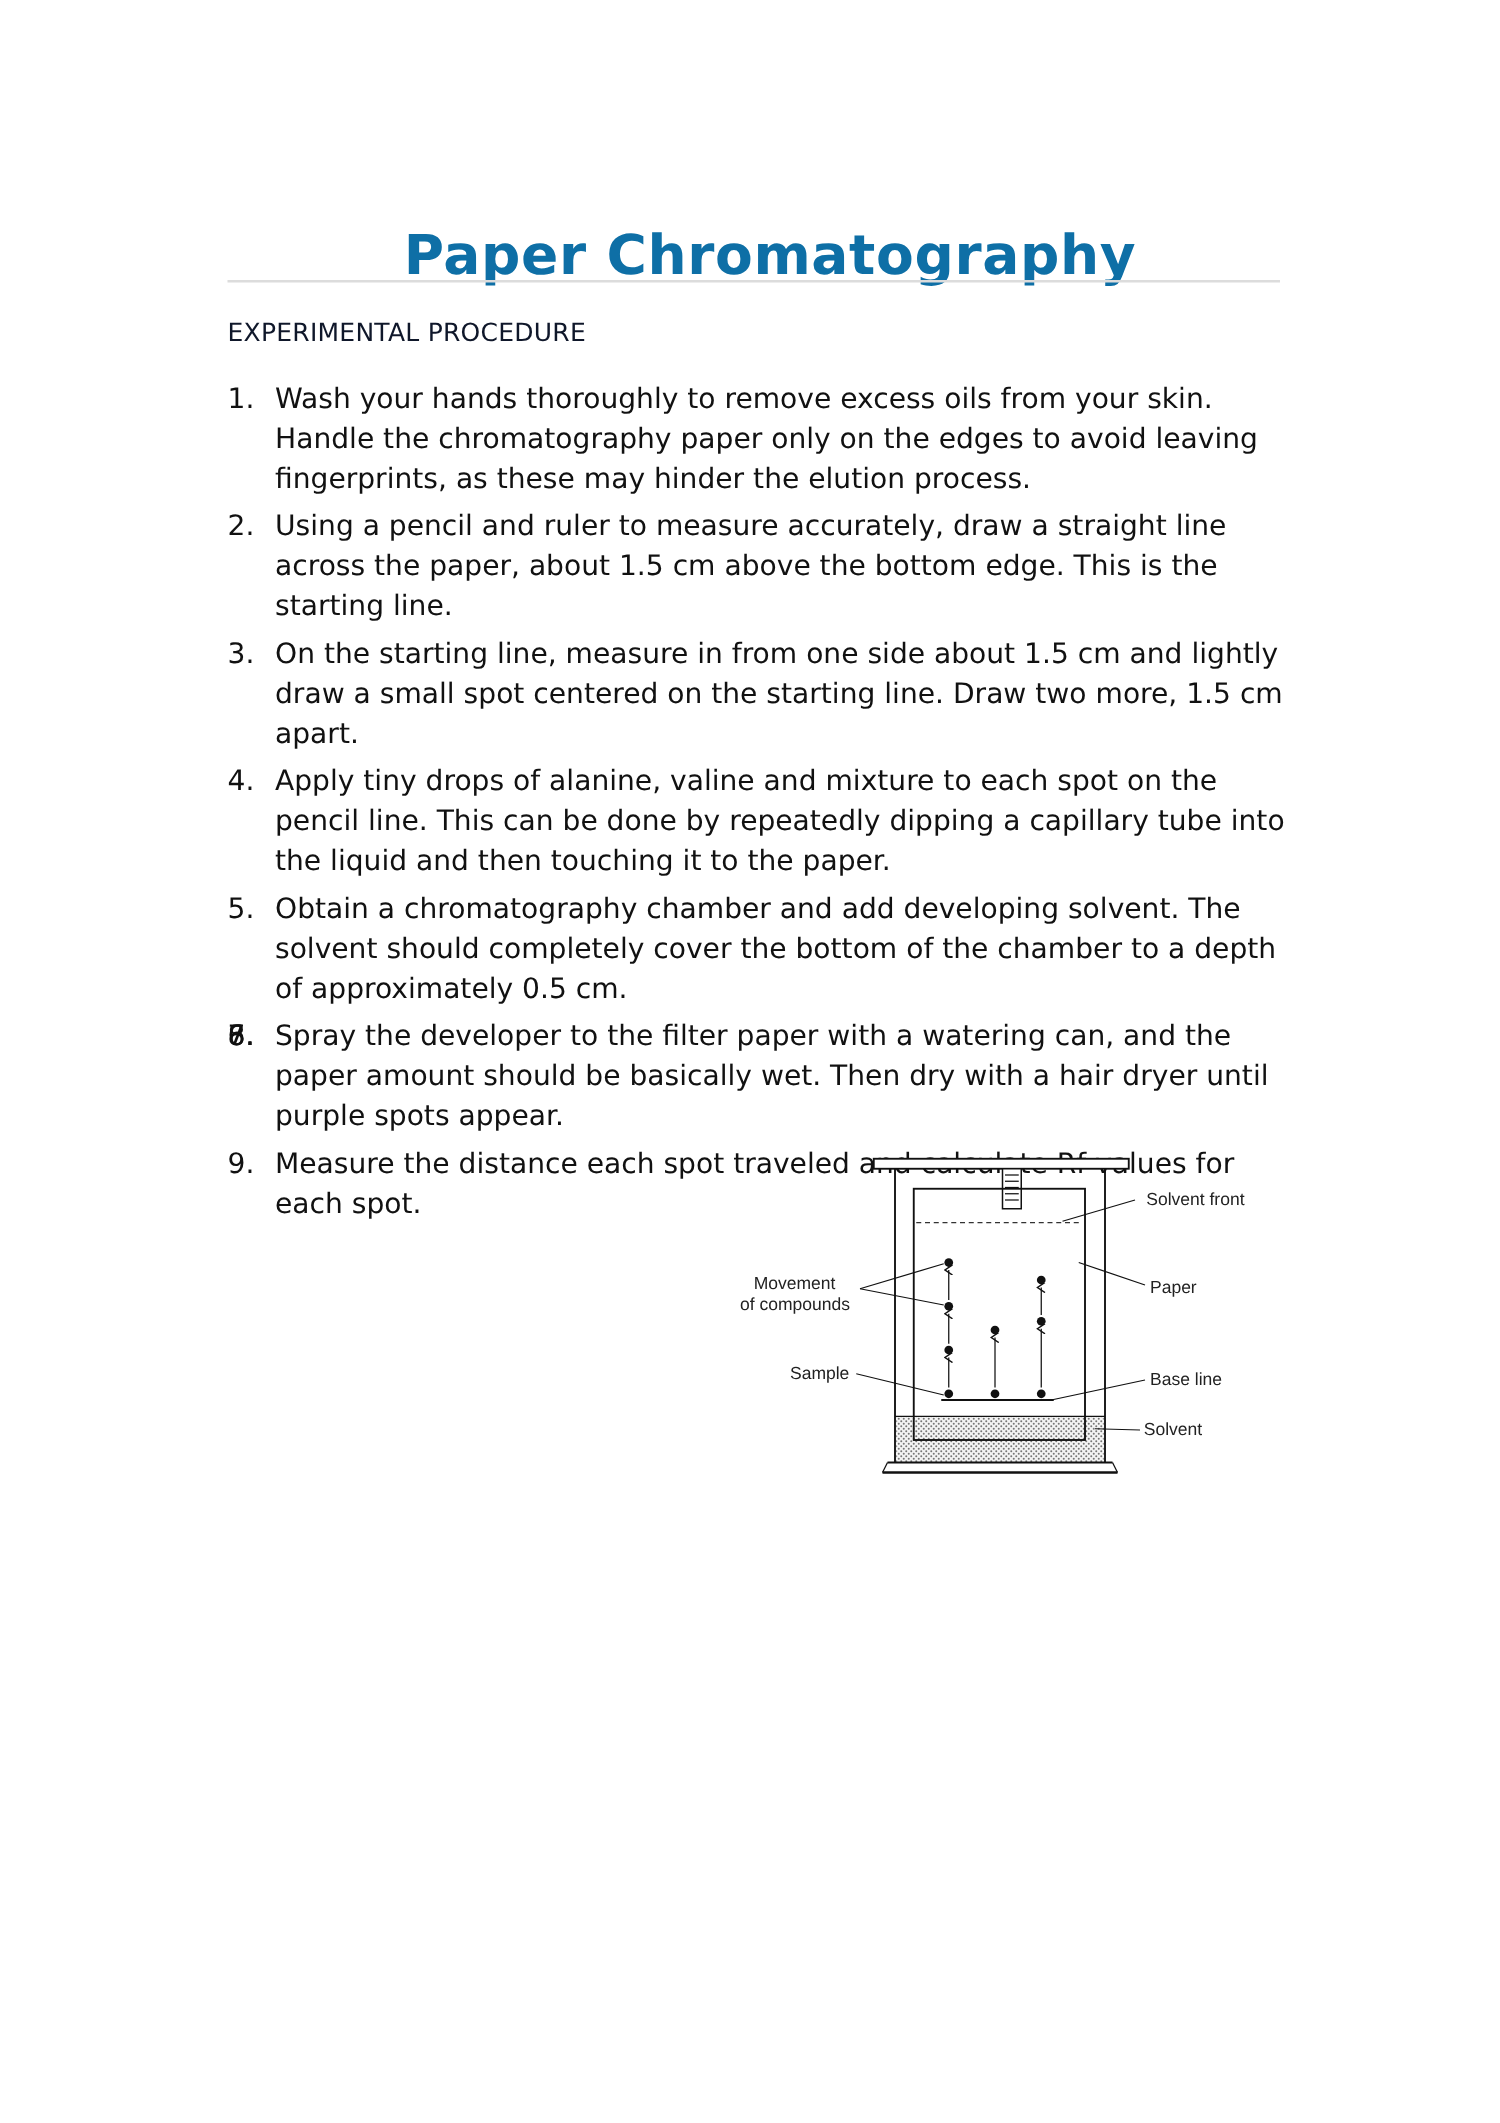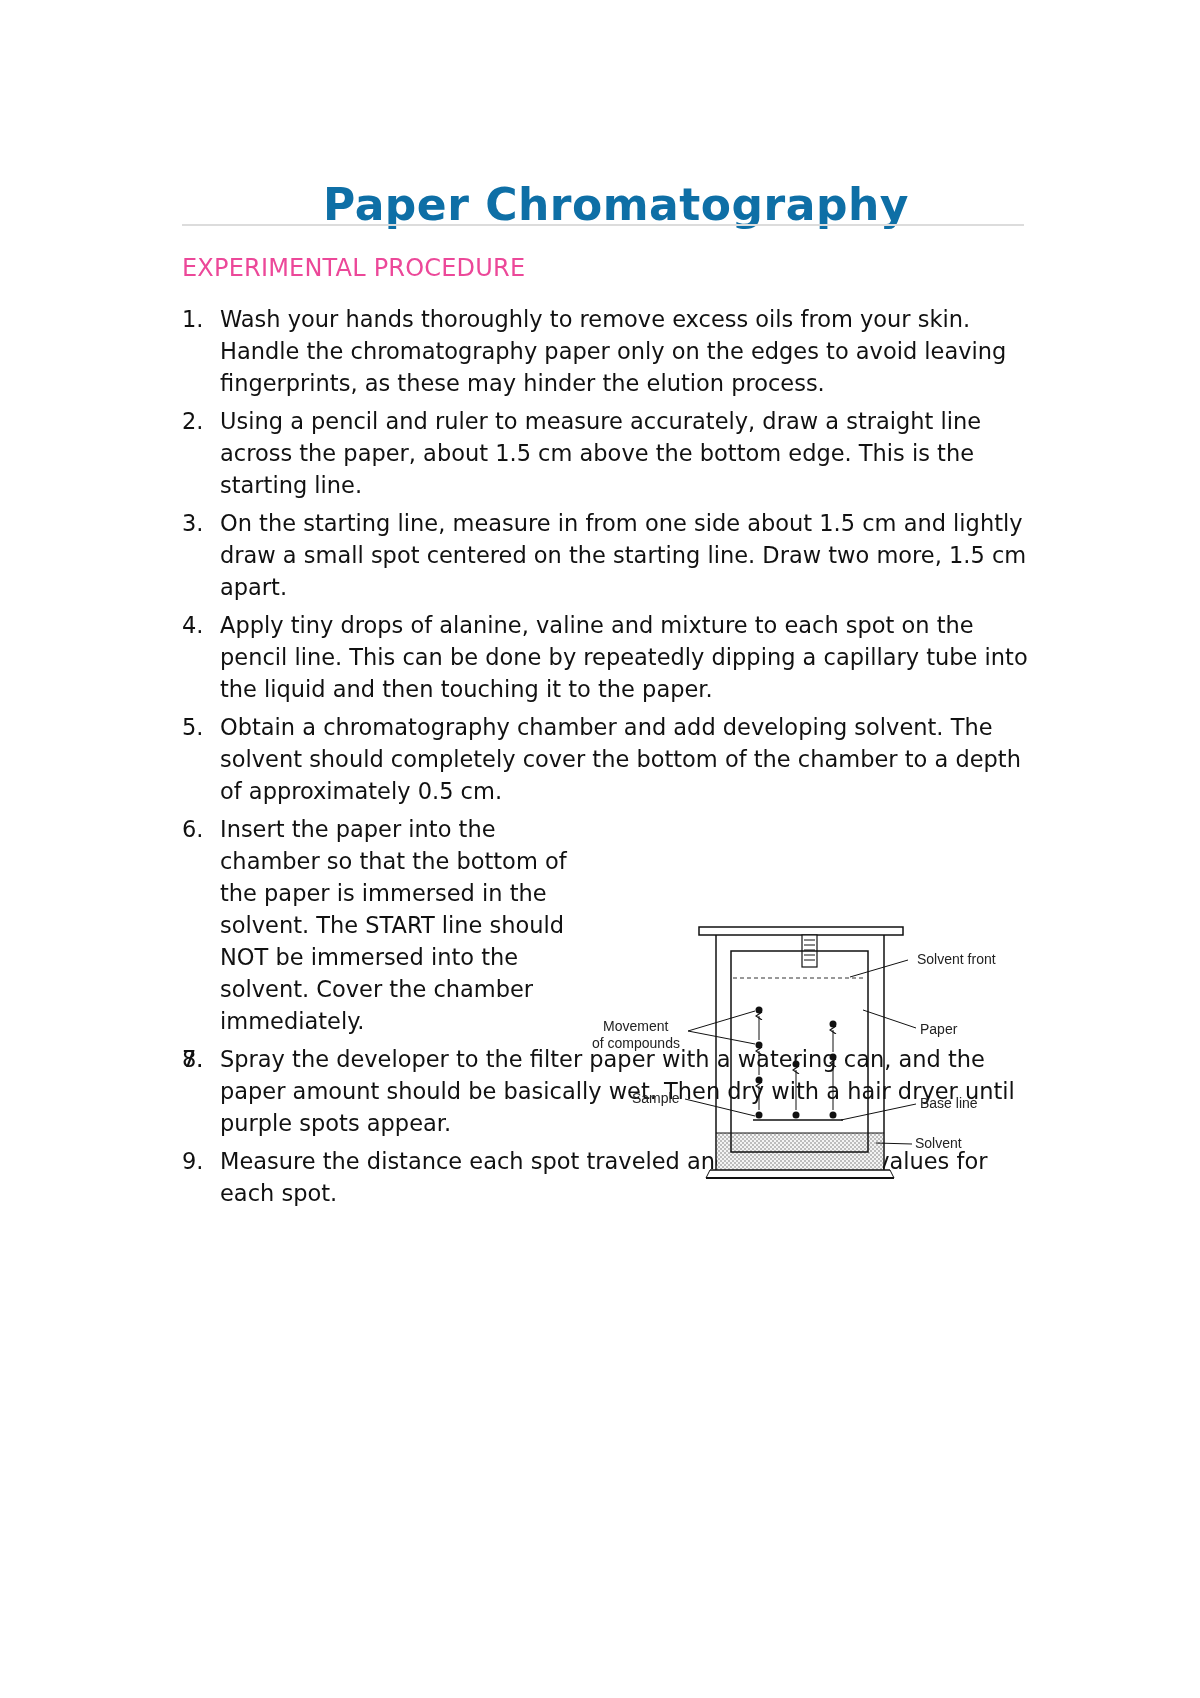--- a/index.html
+++ b/index.html
@@ -2,21 +2,21 @@
 <html><head>
 <meta charset="utf-8">
 <style>
   html, body { margin:0; padding:0; background:#ffffff; }
   body { width:1200px; height:1698px; position:relative; overflow:hidden;
          font-family:"DejaVu Sans", sans-serif; color:#111; }
   .title { position:absolute; left:0; width:1200px; top:163px; text-align:center;
            font-family:"DejaVu Sans", sans-serif; font-weight:bold; font-size:44px;
            color:#0e6fa6; letter-spacing:0.5px; margin:16px; }
   .rule { position:absolute; left:182px; width:842px; top:224px; height:2px; background:#dcdcdc; }
-  .section { position:absolute; left:182px; top:254px; font-size:24px; color:#ec4899; margin:0;
+  .section { position:absolute; left:182px; top:254px; font-size:20px; color:#0f172a; margin:0;
              letter-spacing:0.2px; font-weight:normal; }
   .list { position:absolute; left:182px; top:303px; width:850px; margin:0; padding:0; list-style:none;
           font-size:22.5px; line-height:32px; }
   .item { position:relative; padding-left:38px; margin-bottom:6px; }
   .num { position:absolute; left:0; top:0; }
   .narrow { width:360px; }
   .diagram { position:absolute; left:588px; top:920px; width:440px; height:280px; }
   .diagram svg text { font-family:"Liberation Sans", sans-serif; font-size:14px; fill:#222; }
 </style>
 </head>
@@ -42,21 +42,20 @@
   <li class="item">
     <span class="num">4.</span>
     <span>Apply tiny drops of alanine, valine and mixture to each spot on the pencil line. This can be done by repeatedly dipping a capillary tube into the liquid and then touching it to the paper.</span>
   </li>
   <li class="item">
     <span class="num">5.</span>
     <span>Obtain a chromatography chamber and add developing solvent. The solvent should completely cover the bottom of the chamber to a depth of approximately 0.5 cm.</span>
   </li>
   <li class="item">
     <span class="num">6.</span>
-    <div class="narrow">Insert the paper into the chamber so that the bottom of the paper is immersed in the solvent. The START line should NOT be immersed into the solvent. Cover the chamber immediately.</div>
   </li>
   <li class="item">
     <span class="num">7.</span>
   </li>
   <li class="item">
     <span class="num">8.</span>
     <span>Spray the developer to the filter paper with a watering can, and the paper amount should be basically wet. Then dry with a hair dryer until purple spots appear.</span>
   </li>
   <li class="item">
     <span class="num">9.</span>

